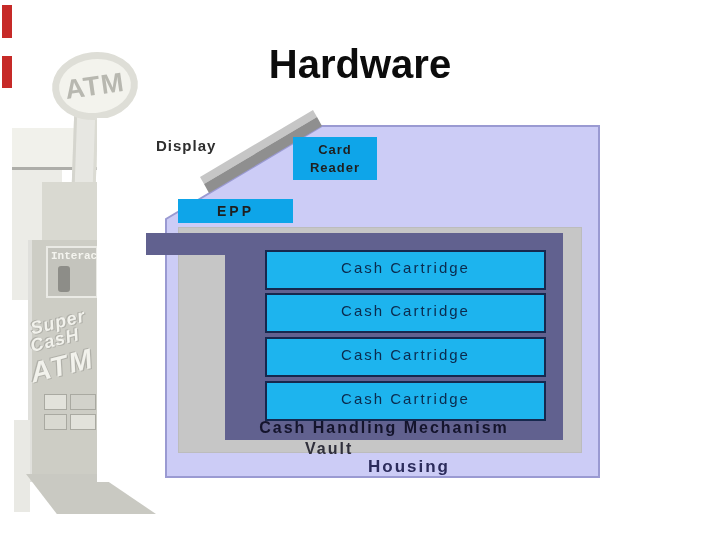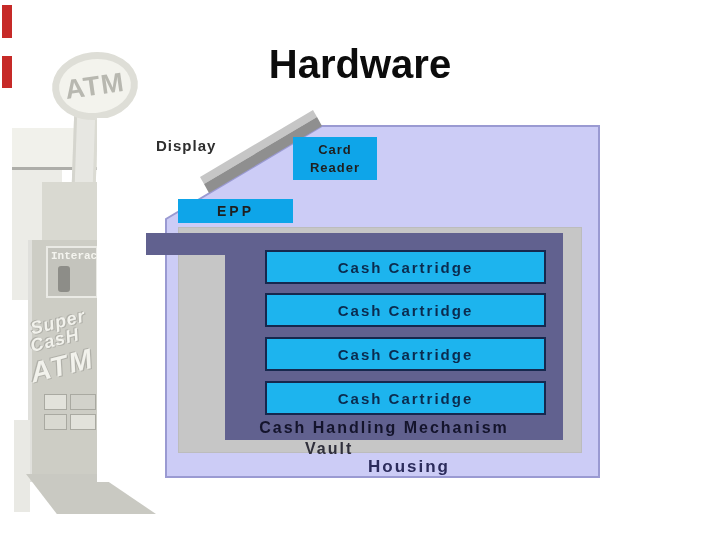--- a/index.html
+++ b/index.html
@@ -45,22 +45,22 @@
   #display-label{left:140px;top:137px;width:100px;font-size:15px;font-weight:bold;
     color:#2e2e2e;letter-spacing:1px;margin-left:16px;}
   .gray-box{background:#0ea5e9;color:#1f1f1f;font-weight:bold;text-align:center;}
   #card-reader{left:293px;top:137px;width:84px;height:43px;font-size:13px;line-height:18px;padding-top:4px;}
   #card-reader .inner{width:70px;margin:0 auto;letter-spacing:1px;}
   #epp{left:178px;top:188px;width:115px;height:24px;font-size:14px;line-height:24px;letter-spacing:3px;margin-top:11px;}
   #cpu{left:357px;top:190px;width:225px;height:27px;background:#939393;font-size:14px;line-height:27px;letter-spacing:3px;}
   #vault-box{left:178px;top:227px;width:404px;height:226px;background:#c6c6c6;border:1px solid #bcbcbc;}
   #mech-arm{left:146px;top:233px;width:94px;height:22px;background:#61618f;}
   #mech-box{left:225px;top:233px;width:338px;height:207px;background:#61618f;}
-  .cartridge{left:40px;width:281px;height:34px;background:#1db4ee;border:2px solid #16284e;
-    color:#0b2b4e;font-weight:bold;font-size:15px;line-height:32px;text-align:center;letter-spacing:2px;}
+  .cartridge{left:40px;width:281px;height:40px;background:#1db4ee;border:2px solid #16284e;
+    color:#0b2b4e;font-weight:normal;font-size:15px;line-height:32px;text-align:center;letter-spacing:2px;}
   #mech-label{left:215px;top:419px;width:338px;text-align:center;font-size:16px;font-weight:bold;
     color:#14142c;letter-spacing:2px;}
   #vault-label{left:305px;top:440px;width:200px;text-align:left;font-size:16px;font-weight:bold;
     color:#30303c;letter-spacing:2px;}
   #housing-label{left:309px;top:457px;width:200px;text-align:center;font-size:17px;font-weight:bold;
     color:#2c2c5c;letter-spacing:2px;}
 
   
   #slide-title{left:2px;top:42px;width:716px;text-align:center;
     font-size:40px;font-weight:bold;color:#0c0c0c;letter-spacing:0;}

